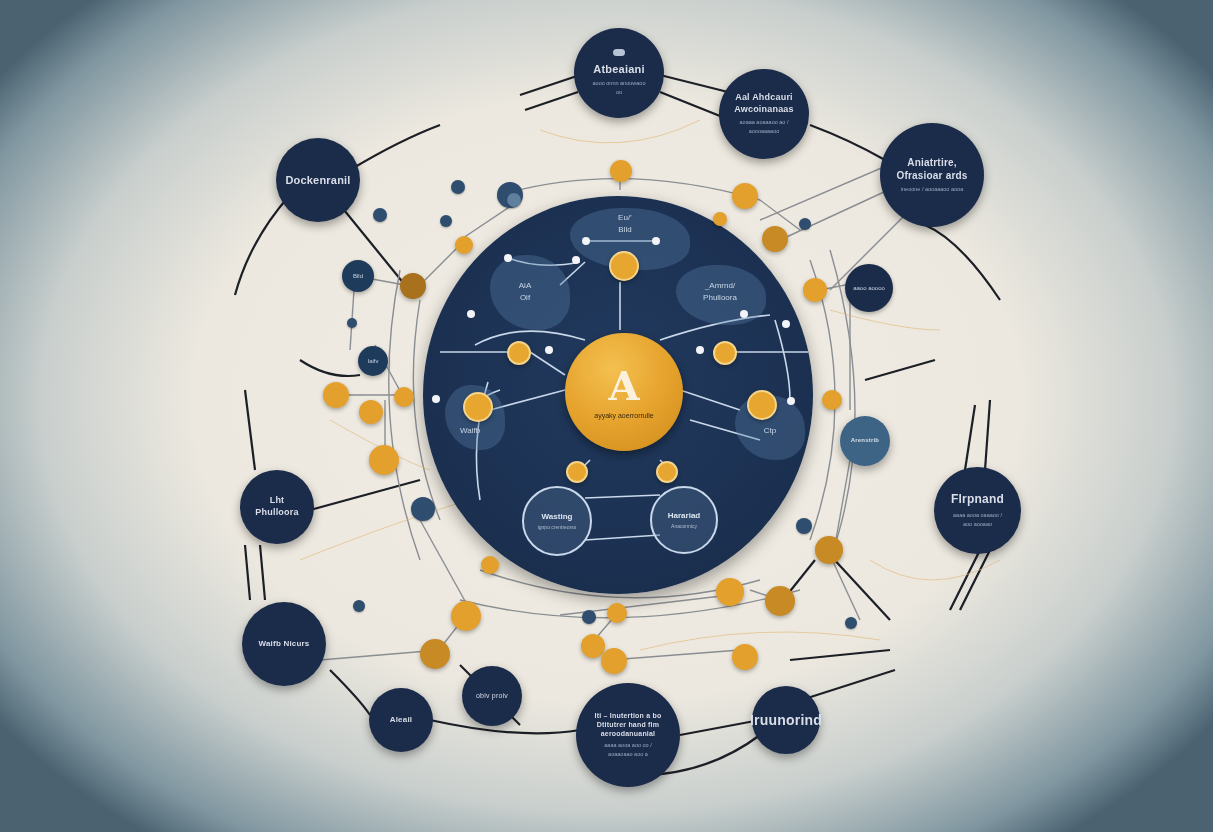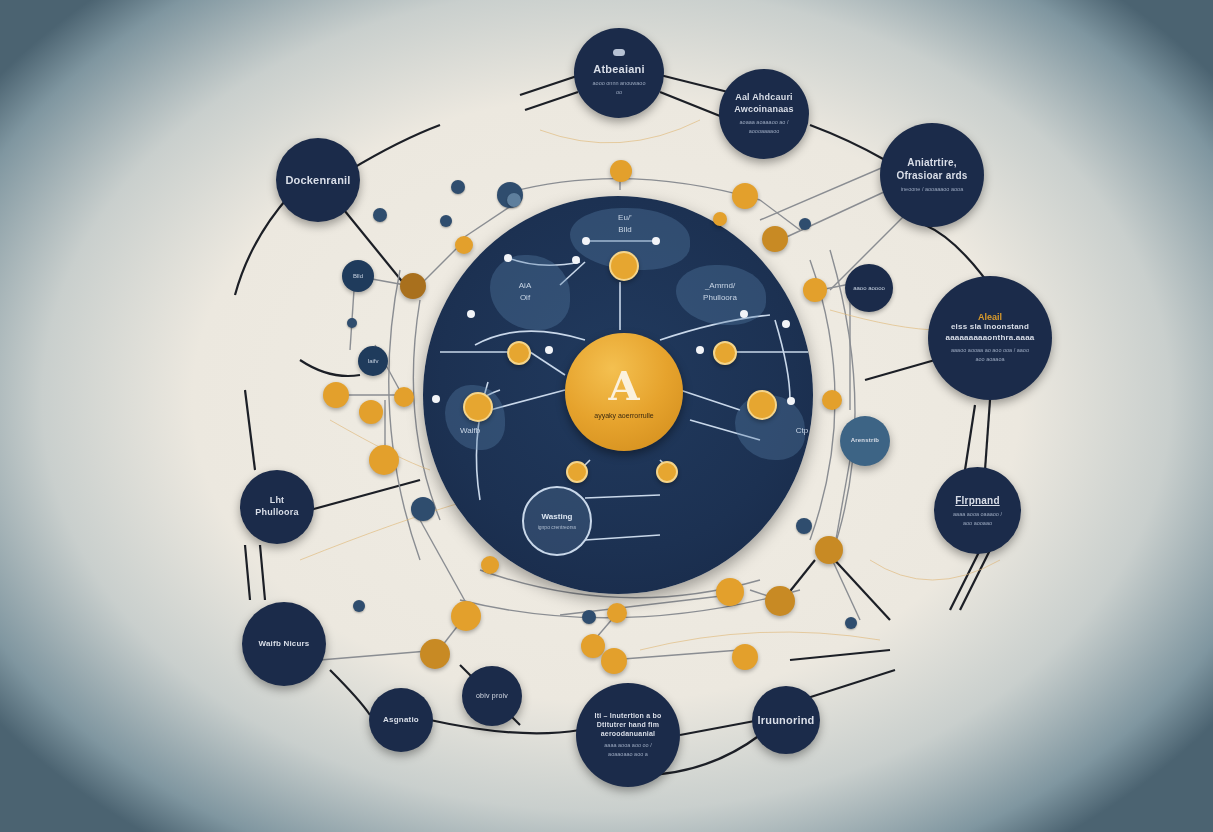--- a/index.html
+++ b/index.html
@@ -172,27 +172,31 @@
   <div class="cloud" style="left:676px;top:265px;width:90px;height:60px;"></div>
   <div class="cloud-label" style="left:680px;top:280px;width:80px;">
     <div>_Amrnd/</div>
     <div>Phulloora</div>
   </div>
   <div class="cloud" style="left:445px;top:385px;width:60px;height:65px;"></div>
   <div class="cloud-label" style="left:450px;top:425px;width:40px;">
     <div>Waifb</div>
   </div>
   <div class="cloud" style="left:735px;top:395px;width:70px;height:65px;"></div>
-  <div class="cloud-label" style="left:782px;top:425px;width:40px;">
+  <div class="cloud-label" style="left:750px;top:425px;width:40px;">
     <div>Ctp</div>
   </div>
 
   <div class="inner-ring" style="left:522px;top:486px;width:66px;height:66px;">
     <span class="t">Wasting</span>
     <span class="s">ignpo crentreorss</span>
+  </div>
+  <div class="inner-ring" style="left:650px;top:486px;width:64px;height:64px;">
+    <span class="t">Harariad</span>
+    <span class="s">Anaconnicy</span>
   </div>
 
   <div class="gold ring" style="left:609px;top:251px;width:30px;height:30px;"></div>
   <div class="gold ring" style="left:507px;top:341px;width:24px;height:24px;"></div>
   <div class="gold ring" style="left:713px;top:341px;width:24px;height:24px;"></div>
   <div class="gold ring" style="left:463px;top:392px;width:30px;height:30px;"></div>
   <div class="gold ring" style="left:747px;top:390px;width:30px;height:30px;"></div>
   <div class="gold ring" style="left:566px;top:461px;width:22px;height:22px;"></div>
   <div class="gold ring" style="left:656px;top:461px;width:22px;height:22px;"></div>
 
@@ -222,50 +226,45 @@
     <span class="title" style="font-size:9px;">Aal Ahdcauri Awcoinanaas</span>
     <span class="sub">aoaaa aoaaaoo ao / aoooaaaaoo</span>
   </div>
   <div class="node" style="left:276px;top:138px;width:84px;height:84px;">
     <span class="title">Dockenranil</span>
   </div>
   <div class="node" style="left:880px;top:123px;width:104px;height:104px;">
     <span class="title" style="font-size:10px;">Aniatrtire, Ofrasioar ards</span>
     <span class="sub">ineoone / aooaaaoo aooa</span>
   </div>
-  <div class="node" style="left:928px;top:276px;width:124px;height:124px;">
-    <span class="accent">Aleail</span>
-    <span class="title" style="font-size:8px;">elss sla lnoonstand aaaaaaaaaonthra.aaaa</span>
-    <span class="sub">aaaoo aooaa ao aoo ooa / aaoo aoo aoaaoa</span>
-  </div>
   <div class="node" style="left:840px;top:416px;width:50px;height:50px;background:#3d6485;padding:4px;">
     <span class="title" style="font-size:6px;">Arenstrib</span>
   </div>
   <div class="node" style="left:240px;top:470px;width:74px;height:74px;">
     <span class="title" style="font-size:9px;">Lht Phulloora</span>
   </div>
   <div class="node" style="left:934px;top:467px;width:87px;height:87px;">
-    <span class="title" style="font-size:10px;text-decoration:underline;">Flrpnand</span>
+    <span class="title" style="font-size:12px;">Flrpnand</span>
     <span class="sub">aaaa aooa oaaaoo / aoo aooaao</span>
   </div>
   <div class="node" style="left:242px;top:602px;width:84px;height:84px;">
     <span class="title" style="font-size:8px;">Waifb Nicurs</span>
   </div>
   <div class="node" style="left:369px;top:688px;width:64px;height:64px;">
-    <span class="title" style="font-size:8px;">Asgnatio</span>
+    <span class="title" style="font-size:8px;">Aleail</span>
   </div>
   <div class="node" style="left:462px;top:666px;width:60px;height:60px;">
     <span class="title" style="font-size:7px;font-weight:normal;">obiv proiv</span>
   </div>
   <div class="node" style="left:576px;top:683px;width:104px;height:104px;">
     <span class="title" style="font-size:7px;">Iti – Inutertion a bo Dtitutrer hand fim aeroodanuanial</span>
     <span class="sub">aaaa aooa aoo oo / aoaaoaao aoo a</span>
   </div>
   <div class="node" style="left:752px;top:686px;width:68px;height:68px;">
-    <span class="title" style="font-size:11px;">Iruunorind</span>
+    <span class="title" style="font-size:14px;">Iruunorind</span>
   </div>
 
   <div class="small-node" style="left:342px;top:260px;width:32px;height:32px;">
     <span>Blld</span>
   </div>
   <div class="small-node" style="left:358px;top:346px;width:30px;height:30px;">
     <span>Iaifv</span>
   </div>
   <div class="small-node" style="left:845px;top:264px;width:48px;height:48px;background:#1b2b4a;">
     <span>aaoo aoooo</span>

